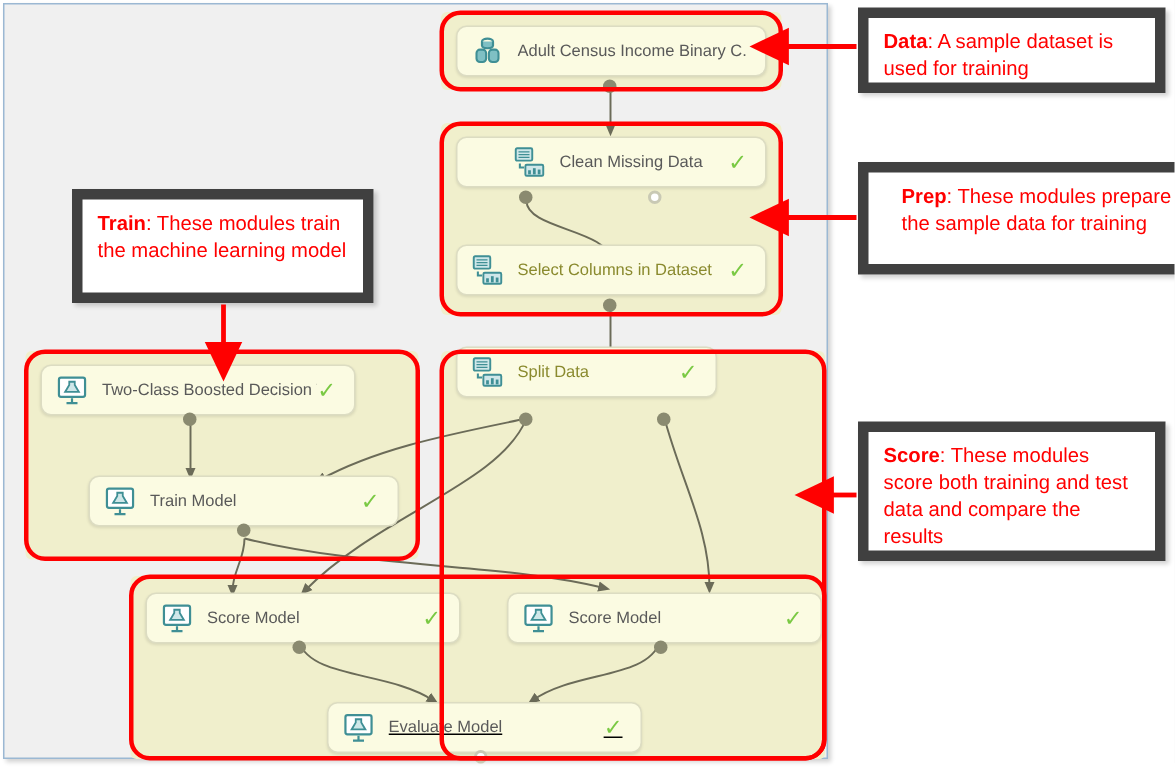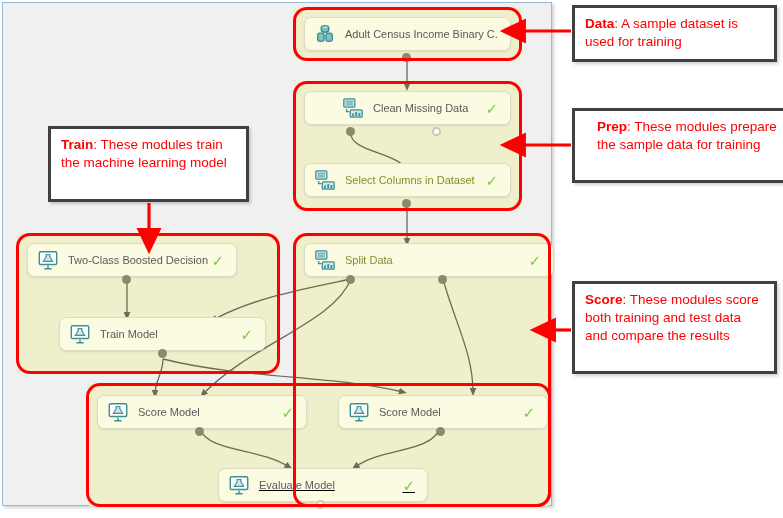--- a/index.html
+++ b/index.html
@@ -30,21 +30,21 @@
   .module.olive .mlabel{color:#8a8a2e;}
   .module .chk{flex:0 0 auto;margin-right:12px;color:#7ac943;font-size:15px;
                font-weight:bold;line-height:1;}
 
   
   .port{position:absolute;width:9px;height:9px;border-radius:50%;
         background:#8a8a70;box-sizing:border-box;}
   .port.open{background:#ffffff;border:2px solid #c9c9b4;}
 
   
-  .callout{position:absolute;background:#ffffff;border:3px solid #404040;
+  .callout{position:absolute;background:#ffffff;border:7px solid #404040;
            box-sizing:border-box;padding:7px 9px 8px 10px;
            box-shadow:2px 2px 3px rgba(0,0,0,.18);}
   .callout p{margin:0;color:#ff0000;font-size:13.5px;line-height:18px;}
   .callout b{color:#ff0000;font-weight:bold;}
 
   
   .arrow{position:absolute;}
 
   svg.edges{position:absolute;left:0;top:0;width:550px;height:504px;
             overflow:visible;pointer-events:none;}
@@ -128,21 +128,21 @@
       <rect x="9" y="14" width="13" height="8" rx="1" fill="#cfe7e9" stroke="#3f8f95" stroke-width="1.4"></rect>
       <rect x="11" y="18" width="2" height="3" fill="#3f8f95"></rect>
       <rect x="14.5" y="16.5" width="2" height="4.5" fill="#3f8f95"></rect>
       <rect x="18" y="17.5" width="2" height="3.5" fill="#3f8f95"></rect>
     </svg>
     <span class="mlabel">Select Columns in Dataset</span>
     <span class="chk">✓</span>
   </div>
   <div class="port" style="left:399px;top:196px;"></div>
 
-  <div class="module olive" style="left:301px;top:240px;width:250px;align-items:center;">
+  <div class="module olive" style="left:301px;top:228px;width:174px;align-items:center;">
     <svg class="mi" viewBox="0 0 24 24">
       <rect x="2" y="2" width="12" height="9" rx="1" fill="#cfe7e9" stroke="#3f8f95" stroke-width="1.4"></rect>
       <path d="M4,4.6 h8 M4,6.6 h8 M4,8.6 h8" stroke="#3f8f95" stroke-width="0.9"></path>
       <path d="M5,13 v3 h3" fill="none" stroke="#3f8f95" stroke-width="1.5"></path>
       <rect x="9" y="14" width="13" height="8" rx="1" fill="#cfe7e9" stroke="#3f8f95" stroke-width="1.4"></rect>
       <rect x="11" y="18" width="2" height="3" fill="#3f8f95"></rect>
       <rect x="14.5" y="16.5" width="2" height="4.5" fill="#3f8f95"></rect>
       <rect x="18" y="17.5" width="2" height="3.5" fill="#3f8f95"></rect>
     </svg>
     <span class="mlabel">Split Data</span>

